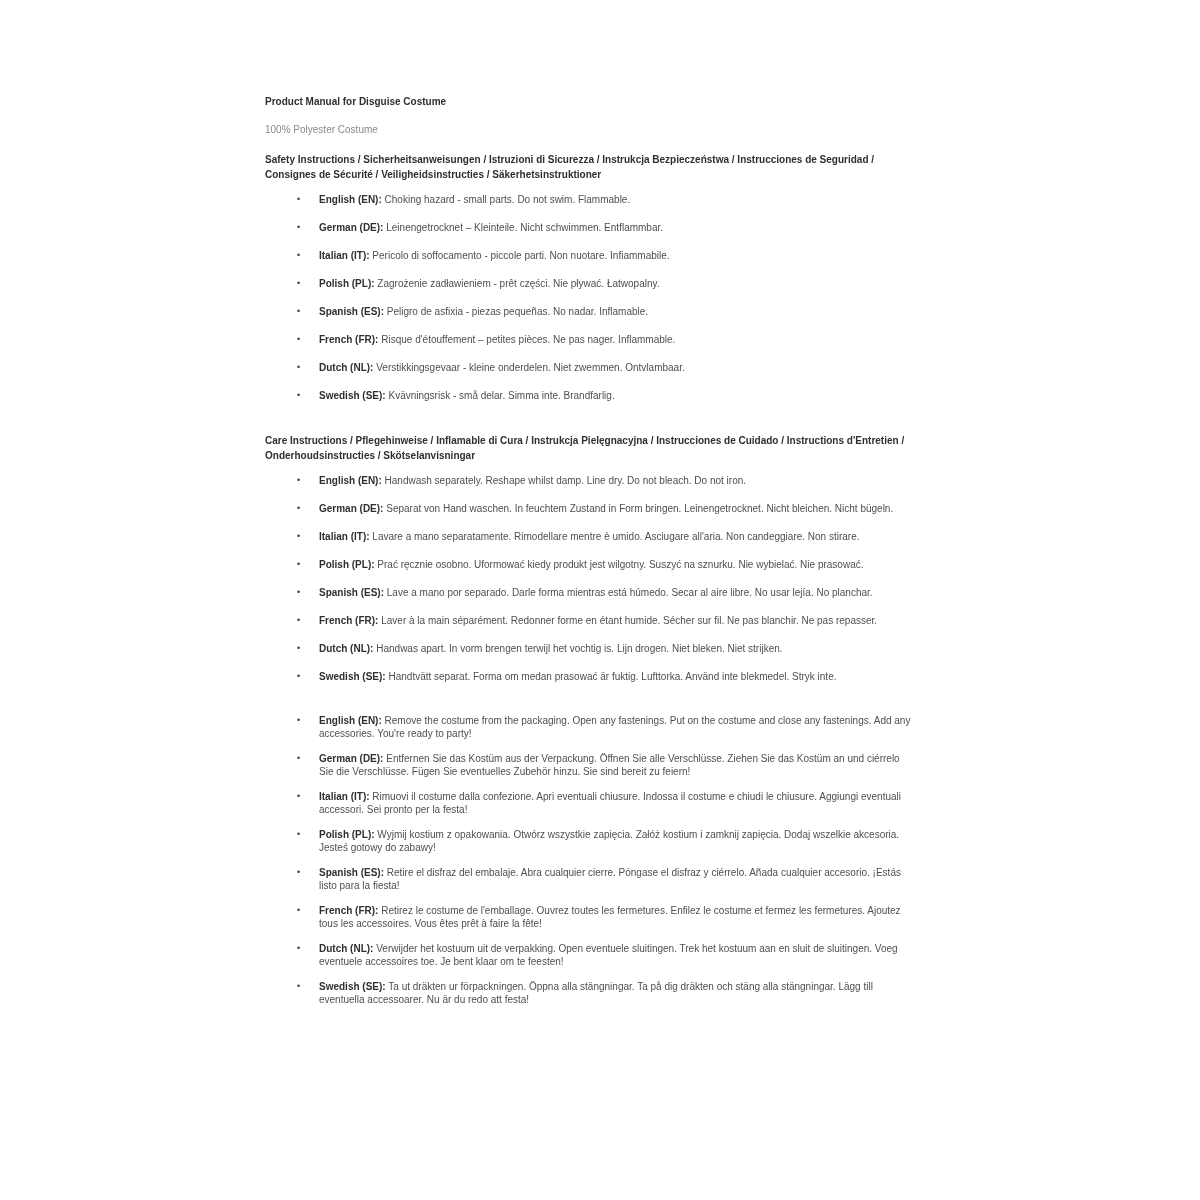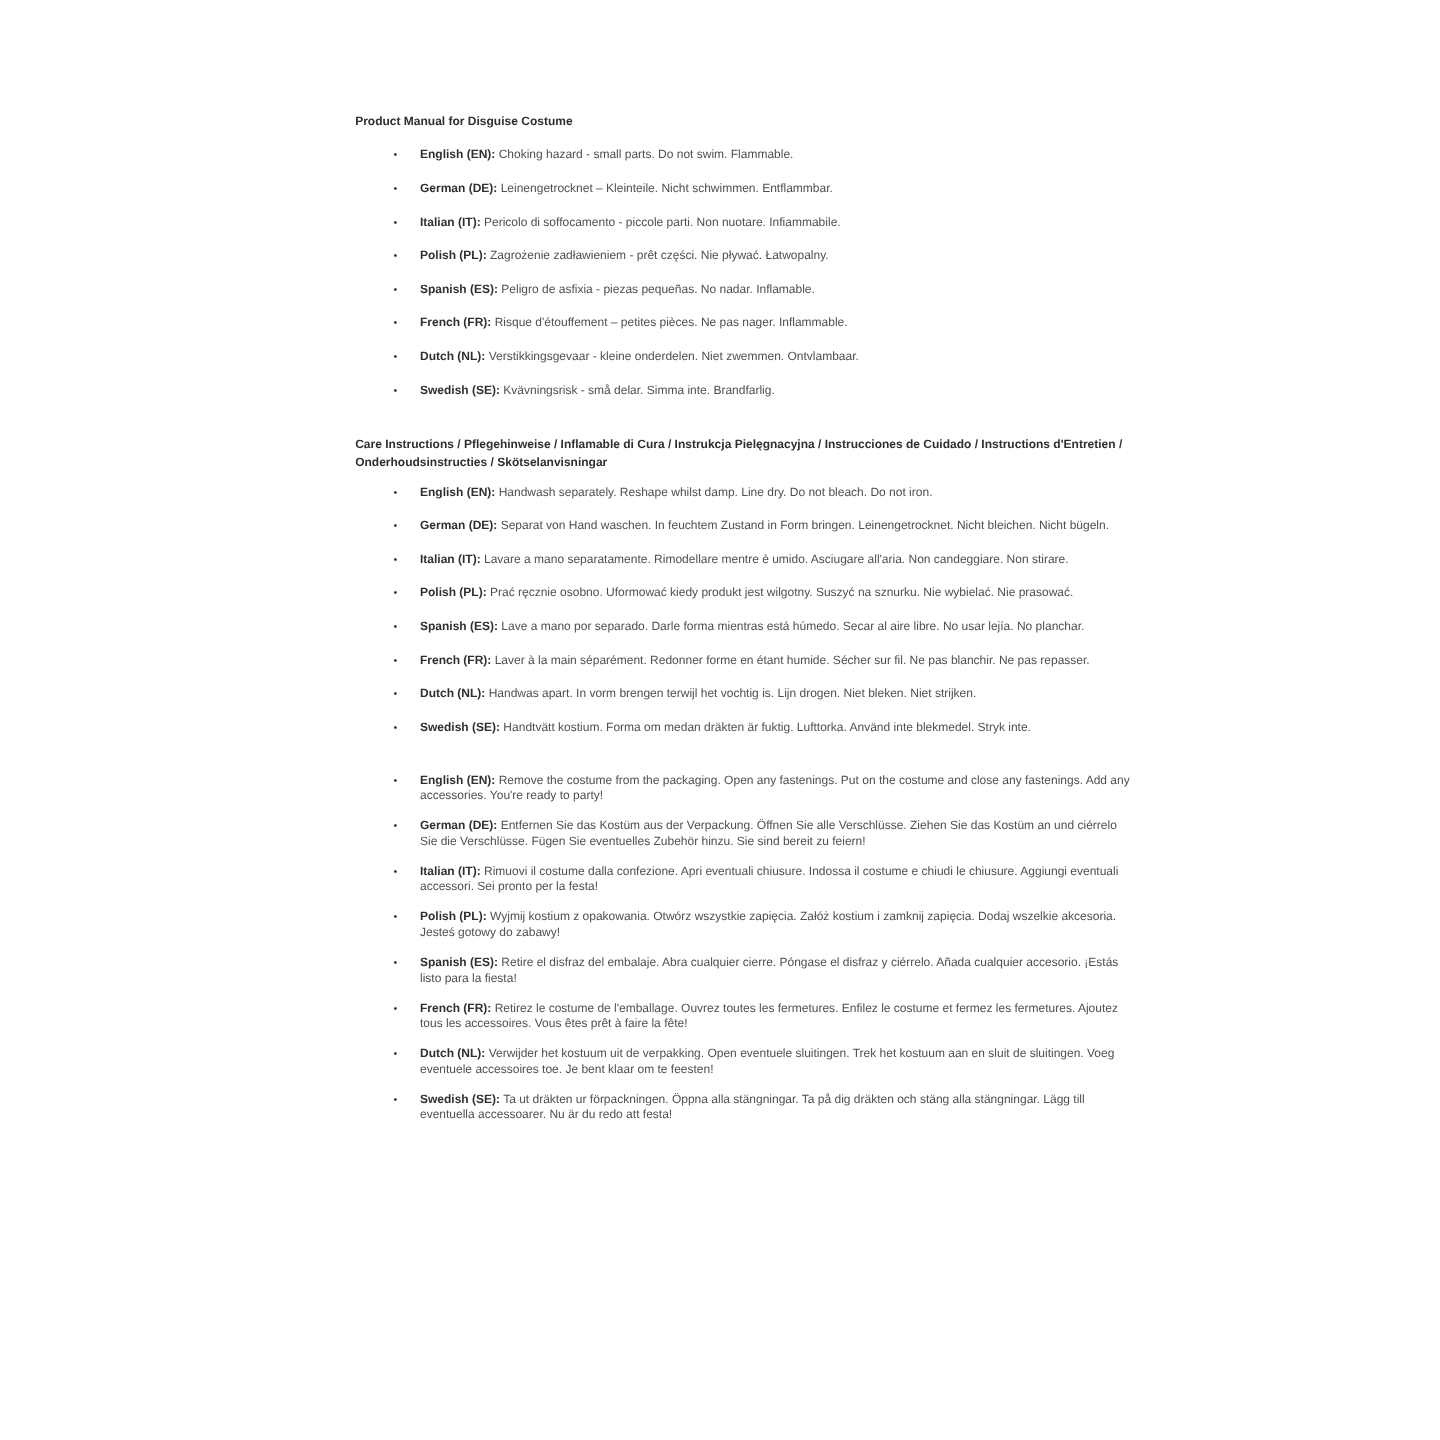--- a/index.html
+++ b/index.html
@@ -5,21 +5,21 @@
   html, body {
     margin: 0;
     padding: 0;
     background: #ffffff;
     width: 1200px;
     height: 1200px;
     font-family: "Liberation Sans", sans-serif;
   }
   .page {
     position: absolute;
-    left: 296px;
+    left: 265px;
     top: 96px;
     width: 650px;
     color: #4f4f4f;
     font-size: 10px;
   }
   .line {
     margin: 0 0 17px 0;
     line-height: 11px;
   }
   .bold {
@@ -69,22 +69,24 @@
   .sec-gap {
     height: 15px;
   }
 </style>
 </head>
 <body>
 
 <div class="page">
 
   <p class="line bold">Product Manual for Disguise Costume</p>
+  <p class="line material">100% Polyester Costume</p>
 
   <div class="section">
+    <p class="section-heading">Safety Instructions / Sicherheitsanweisungen / Istruzioni di Sicurezza / Instrukcja Bezpieczeństwa / Instrucciones de Seguridad / Consignes de Sécurité / Veiligheidsinstructies / Säkerhetsinstruktioner</p>
     <ul class="items single-line">
         <li><span class="bullet">•</span><span class="lang">English (EN):</span> <span>Choking hazard - small parts. Do not swim. Flammable.</span></li>
         <li><span class="bullet">•</span><span class="lang">German (DE):</span> <span>Leinengetrocknet – Kleinteile. Nicht schwimmen. Entflammbar.</span></li>
         <li><span class="bullet">•</span><span class="lang">Italian (IT):</span> <span>Pericolo di soffocamento - piccole parti. Non nuotare. Infiammabile.</span></li>
         <li><span class="bullet">•</span><span class="lang">Polish (PL):</span> <span>Zagrożenie zadławieniem - prêt części. Nie pływać. Łatwopalny.</span></li>
         <li><span class="bullet">•</span><span class="lang">Spanish (ES):</span> <span>Peligro de asfixia - piezas pequeñas. No nadar. Inflamable.</span></li>
         <li><span class="bullet">•</span><span class="lang">French (FR):</span> <span>Risque d'étouffement – petites pièces. Ne pas nager. Inflammable.</span></li>
         <li><span class="bullet">•</span><span class="lang">Dutch (NL):</span> <span>Verstikkingsgevaar - kleine onderdelen. Niet zwemmen. Ontvlambaar.</span></li>
         <li><span class="bullet">•</span><span class="lang">Swedish (SE):</span> <span>Kvävningsrisk - små delar. Simma inte. Brandfarlig.</span></li>
       </ul>
@@ -95,21 +97,21 @@
   <div class="section">
     <p class="section-heading">Care Instructions / Pflegehinweise / Inflamable di Cura / Instrukcja Pielęgnacyjna / Instrucciones de Cuidado / Instructions d'Entretien / Onderhoudsinstructies / Skötselanvisningar</p>
     <ul class="items single-line">
         <li><span class="bullet">•</span><span class="lang">English (EN):</span> <span>Handwash separately. Reshape whilst damp. Line dry. Do not bleach. Do not iron.</span></li>
         <li><span class="bullet">•</span><span class="lang">German (DE):</span> <span>Separat von Hand waschen. In feuchtem Zustand in Form bringen. Leinengetrocknet. Nicht bleichen. Nicht bügeln.</span></li>
         <li><span class="bullet">•</span><span class="lang">Italian (IT):</span> <span>Lavare a mano separatamente. Rimodellare mentre è umido. Asciugare all'aria. Non candeggiare. Non stirare.</span></li>
         <li><span class="bullet">•</span><span class="lang">Polish (PL):</span> <span>Prać ręcznie osobno. Uformować kiedy produkt jest wilgotny. Suszyć na sznurku. Nie wybielać. Nie prasować.</span></li>
         <li><span class="bullet">•</span><span class="lang">Spanish (ES):</span> <span>Lave a mano por separado. Darle forma mientras está húmedo. Secar al aire libre. No usar lejía. No planchar.</span></li>
         <li><span class="bullet">•</span><span class="lang">French (FR):</span> <span>Laver à la main séparément. Redonner forme en étant humide. Sécher sur fil. Ne pas blanchir. Ne pas repasser.</span></li>
         <li><span class="bullet">•</span><span class="lang">Dutch (NL):</span> <span>Handwas apart. In vorm brengen terwijl het vochtig is. Lijn drogen. Niet bleken. Niet strijken.</span></li>
-        <li><span class="bullet">•</span><span class="lang">Swedish (SE):</span> <span>Handtvätt kostium. Forma om medan dräkten är fuktig. Lufttorka. Använd inte blekmedel. Stryk inte.</span></li>
+        <li><span class="bullet">•</span><span class="lang">Swedish (SE):</span> <span>Handtvätt separat. Forma om medan prasować är fuktig. Lufttorka. Använd inte blekmedel. Stryk inte.</span></li>
       </ul>
   </div>
 
   <div class="sec-gap"></div>
 
   <div class="section">
     <ul class="items multi-line">
         <li><span class="bullet">•</span><span class="lang">English (EN):</span> <span>Remove the costume from the packaging. Open any fastenings. Put on the costume and close any fastenings. Add any accessories. You're ready to party!</span></li>
         <li><span class="bullet">•</span><span class="lang">German (DE):</span> <span>Entfernen Sie das Kostüm aus der Verpackung. Öffnen Sie alle Verschlüsse. Ziehen Sie das Kostüm an und ciérrelo Sie die Verschlüsse. Fügen Sie eventuelles Zubehör hinzu. Sie sind bereit zu feiern!</span></li>
         <li><span class="bullet">•</span><span class="lang">Italian (IT):</span> <span>Rimuovi il costume dalla confezione. Apri eventuali chiusure. Indossa il costume e chiudi le chiusure. Aggiungi eventuali accessori. Sei pronto per la festa!</span></li>

